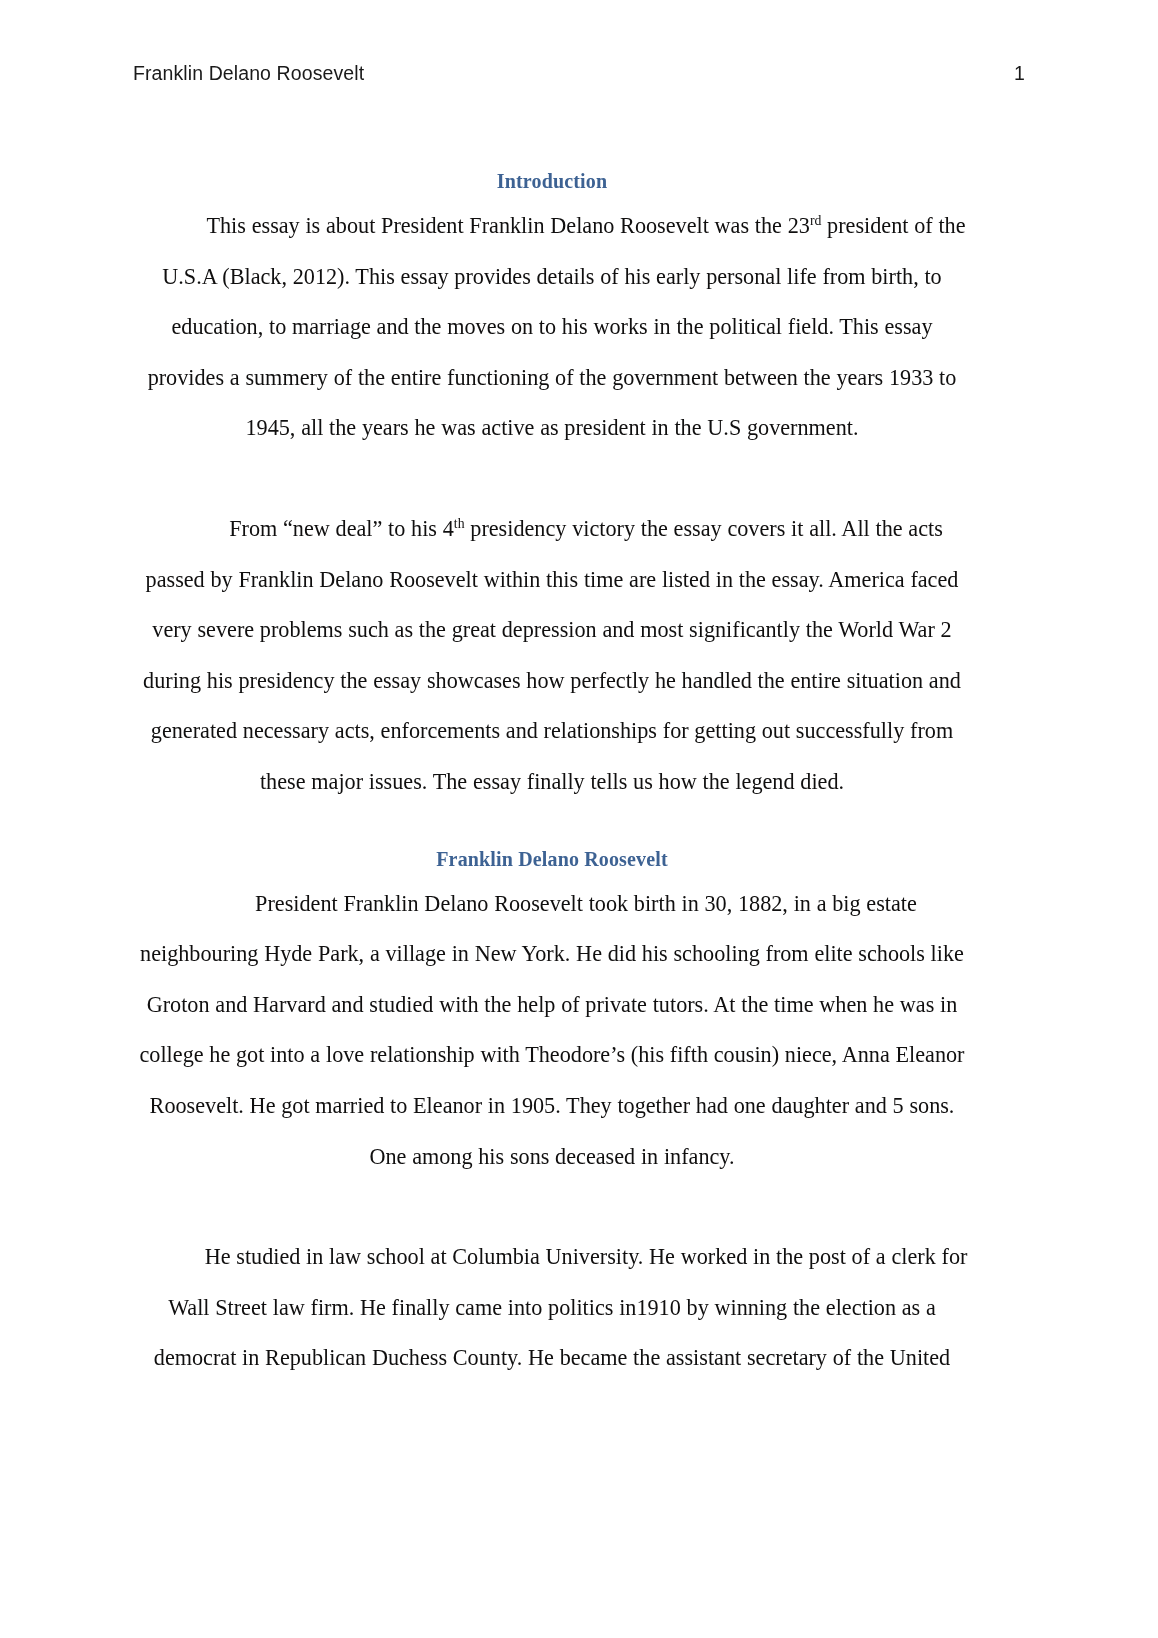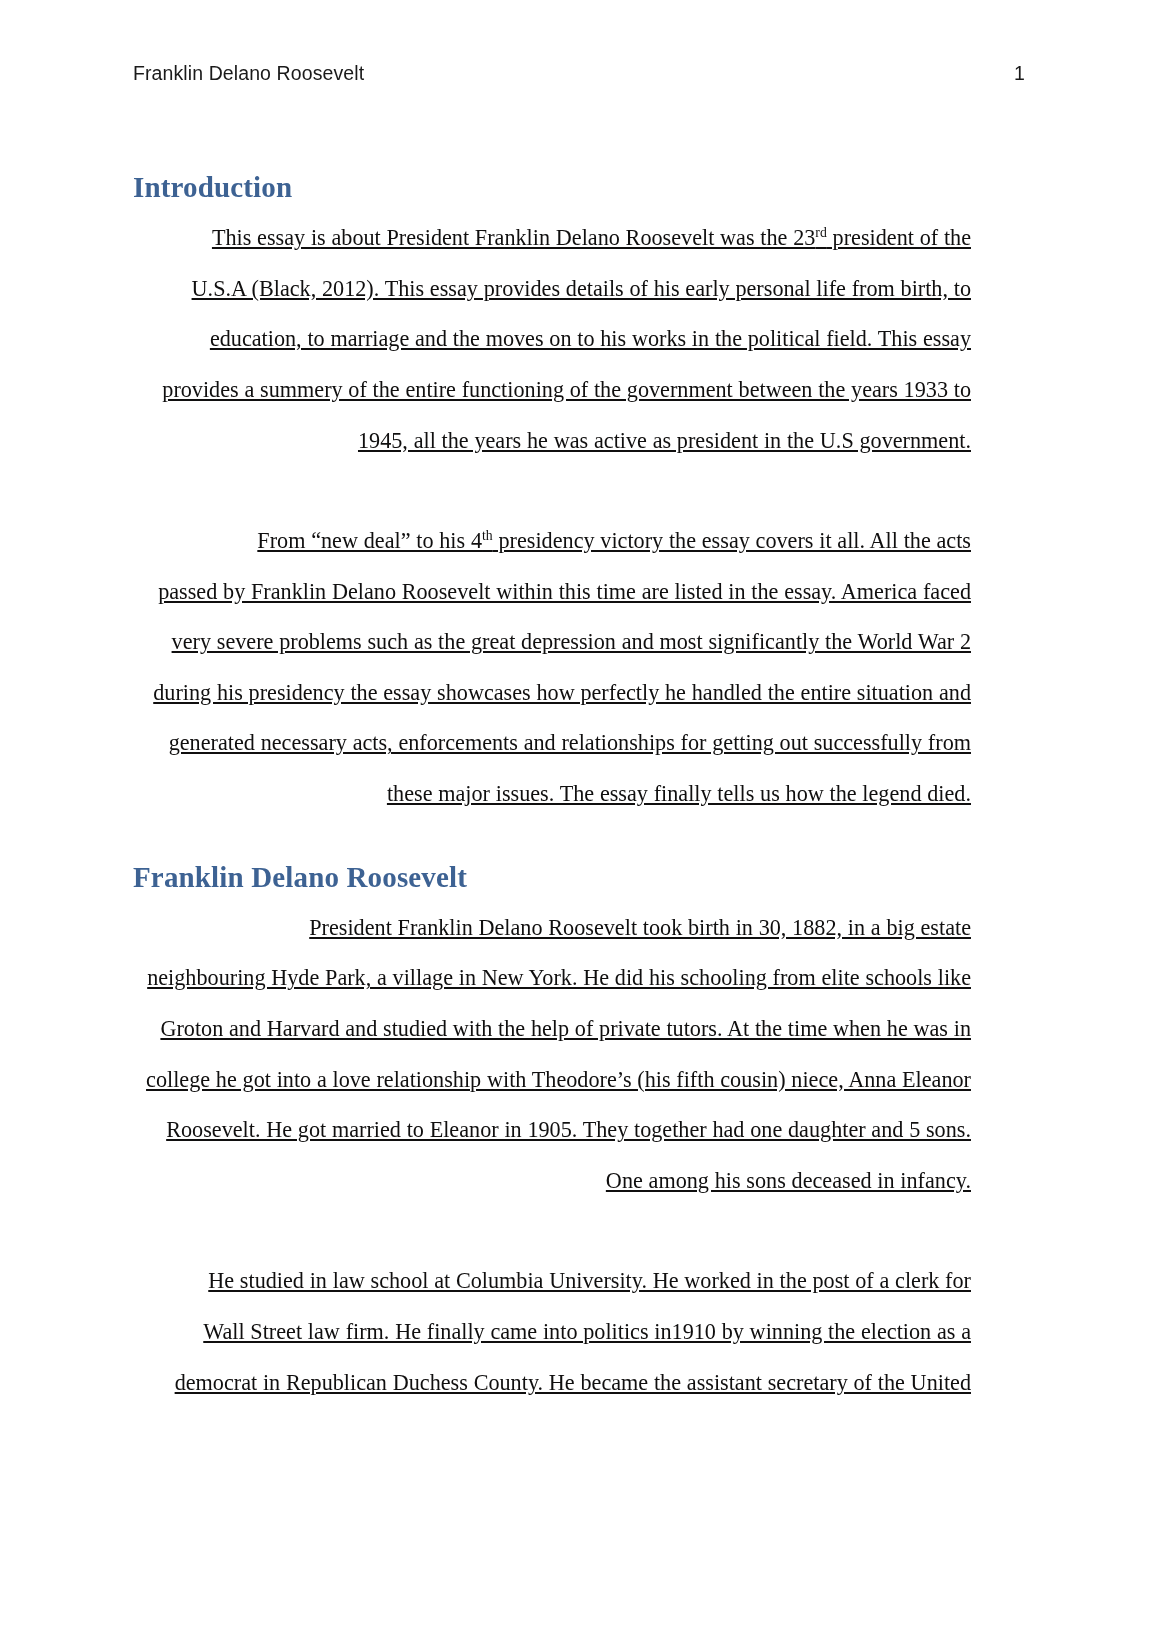--- a/index.html
+++ b/index.html
@@ -49,44 +49,44 @@
   
   .doc-body {
     position: absolute;
     top: 168px;
     left: 133px;
     width: 838px;
   }
 
   h2.section-heading {
     font-family: "Liberation Serif", "DejaVu Serif", serif;
-    font-size: 29px;
+    font-size: 20px;
     font-weight: bold;
     color: #3d6293;
     margin: 0 0 6px 0;
     padding: 0;
     line-height: 1.35;
     letter-spacing: 0.15px;
+    text-align: center;
   }
 
   h2.section-heading.spaced-above {
     margin-top: 38px;
   }
 
   p.body-par {
     font-family: "Liberation Serif", "DejaVu Serif", serif;
     font-size: 22.2px;
     color: #100f0f;
     line-height: 50.6px;
     margin: 0;
     padding: 0;
     text-indent: 68px;
-    text-align: right;
+    text-align: center;
     word-spacing: 0.2px;
-    text-decoration: underline;
   }
 
   .par-gap {
     height: 50px;
   }
 
   sup.ordinal {
     font-size: 0.62em;
     vertical-align: super;
     line-height: 0;

